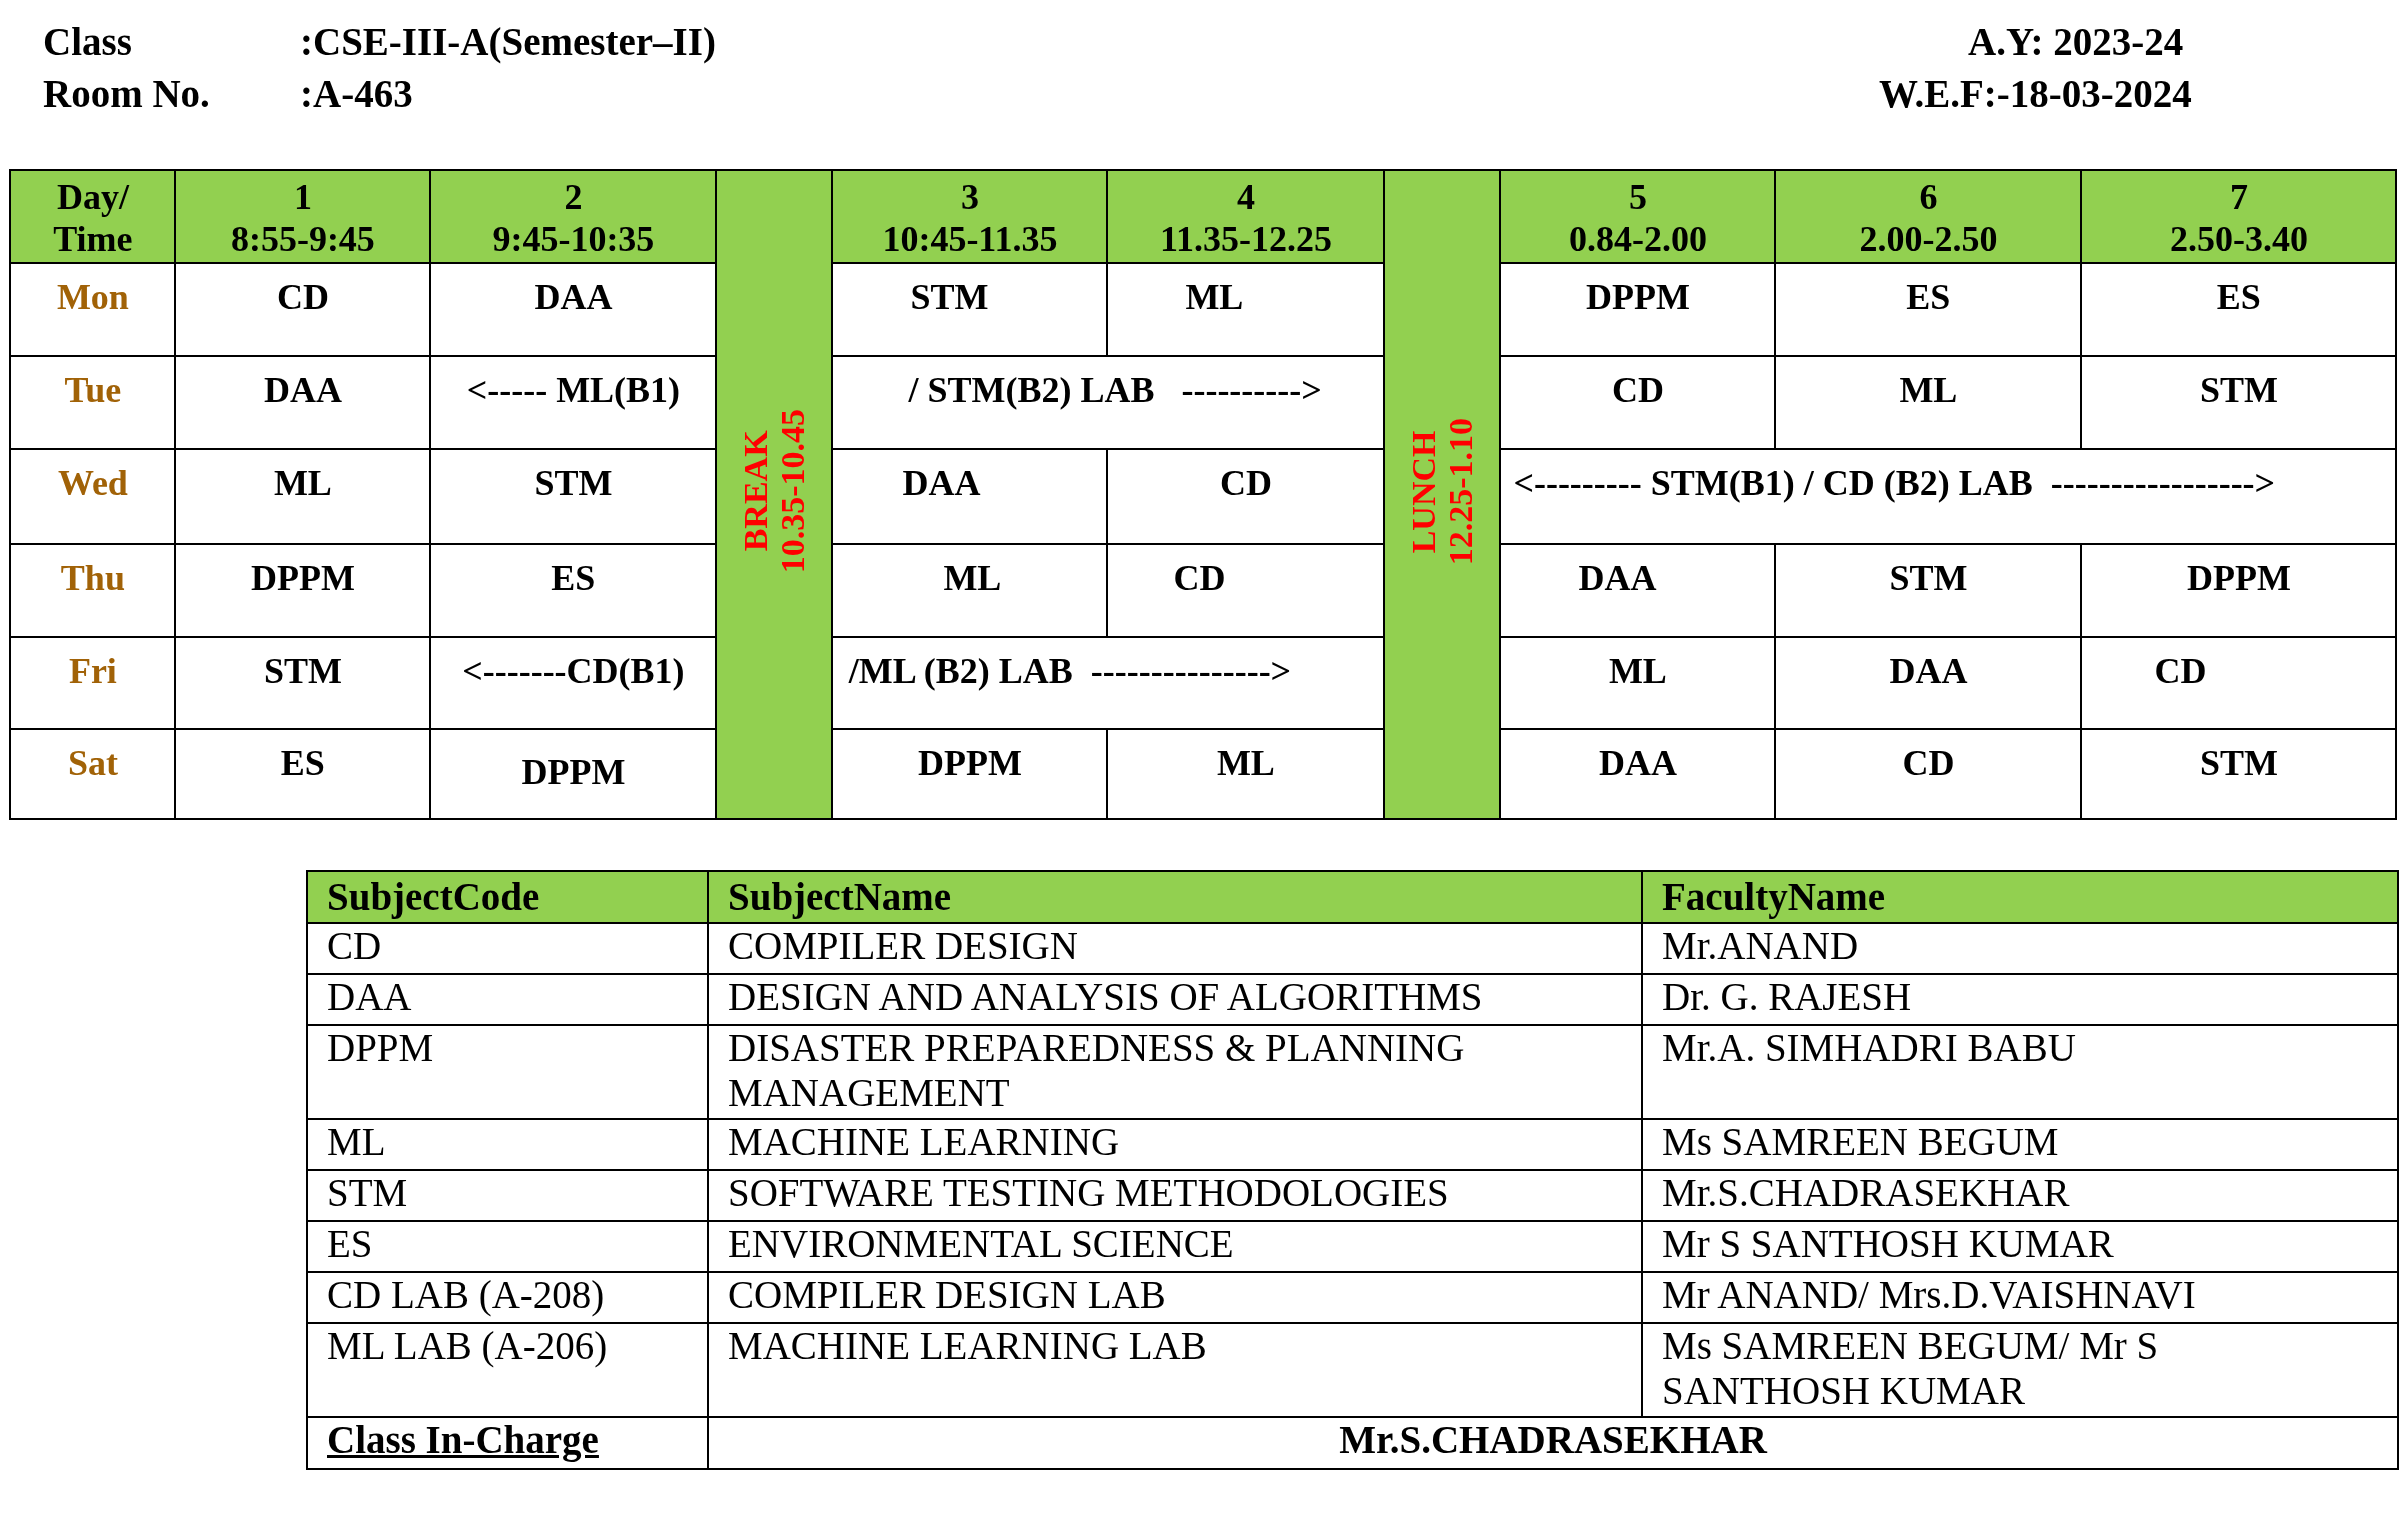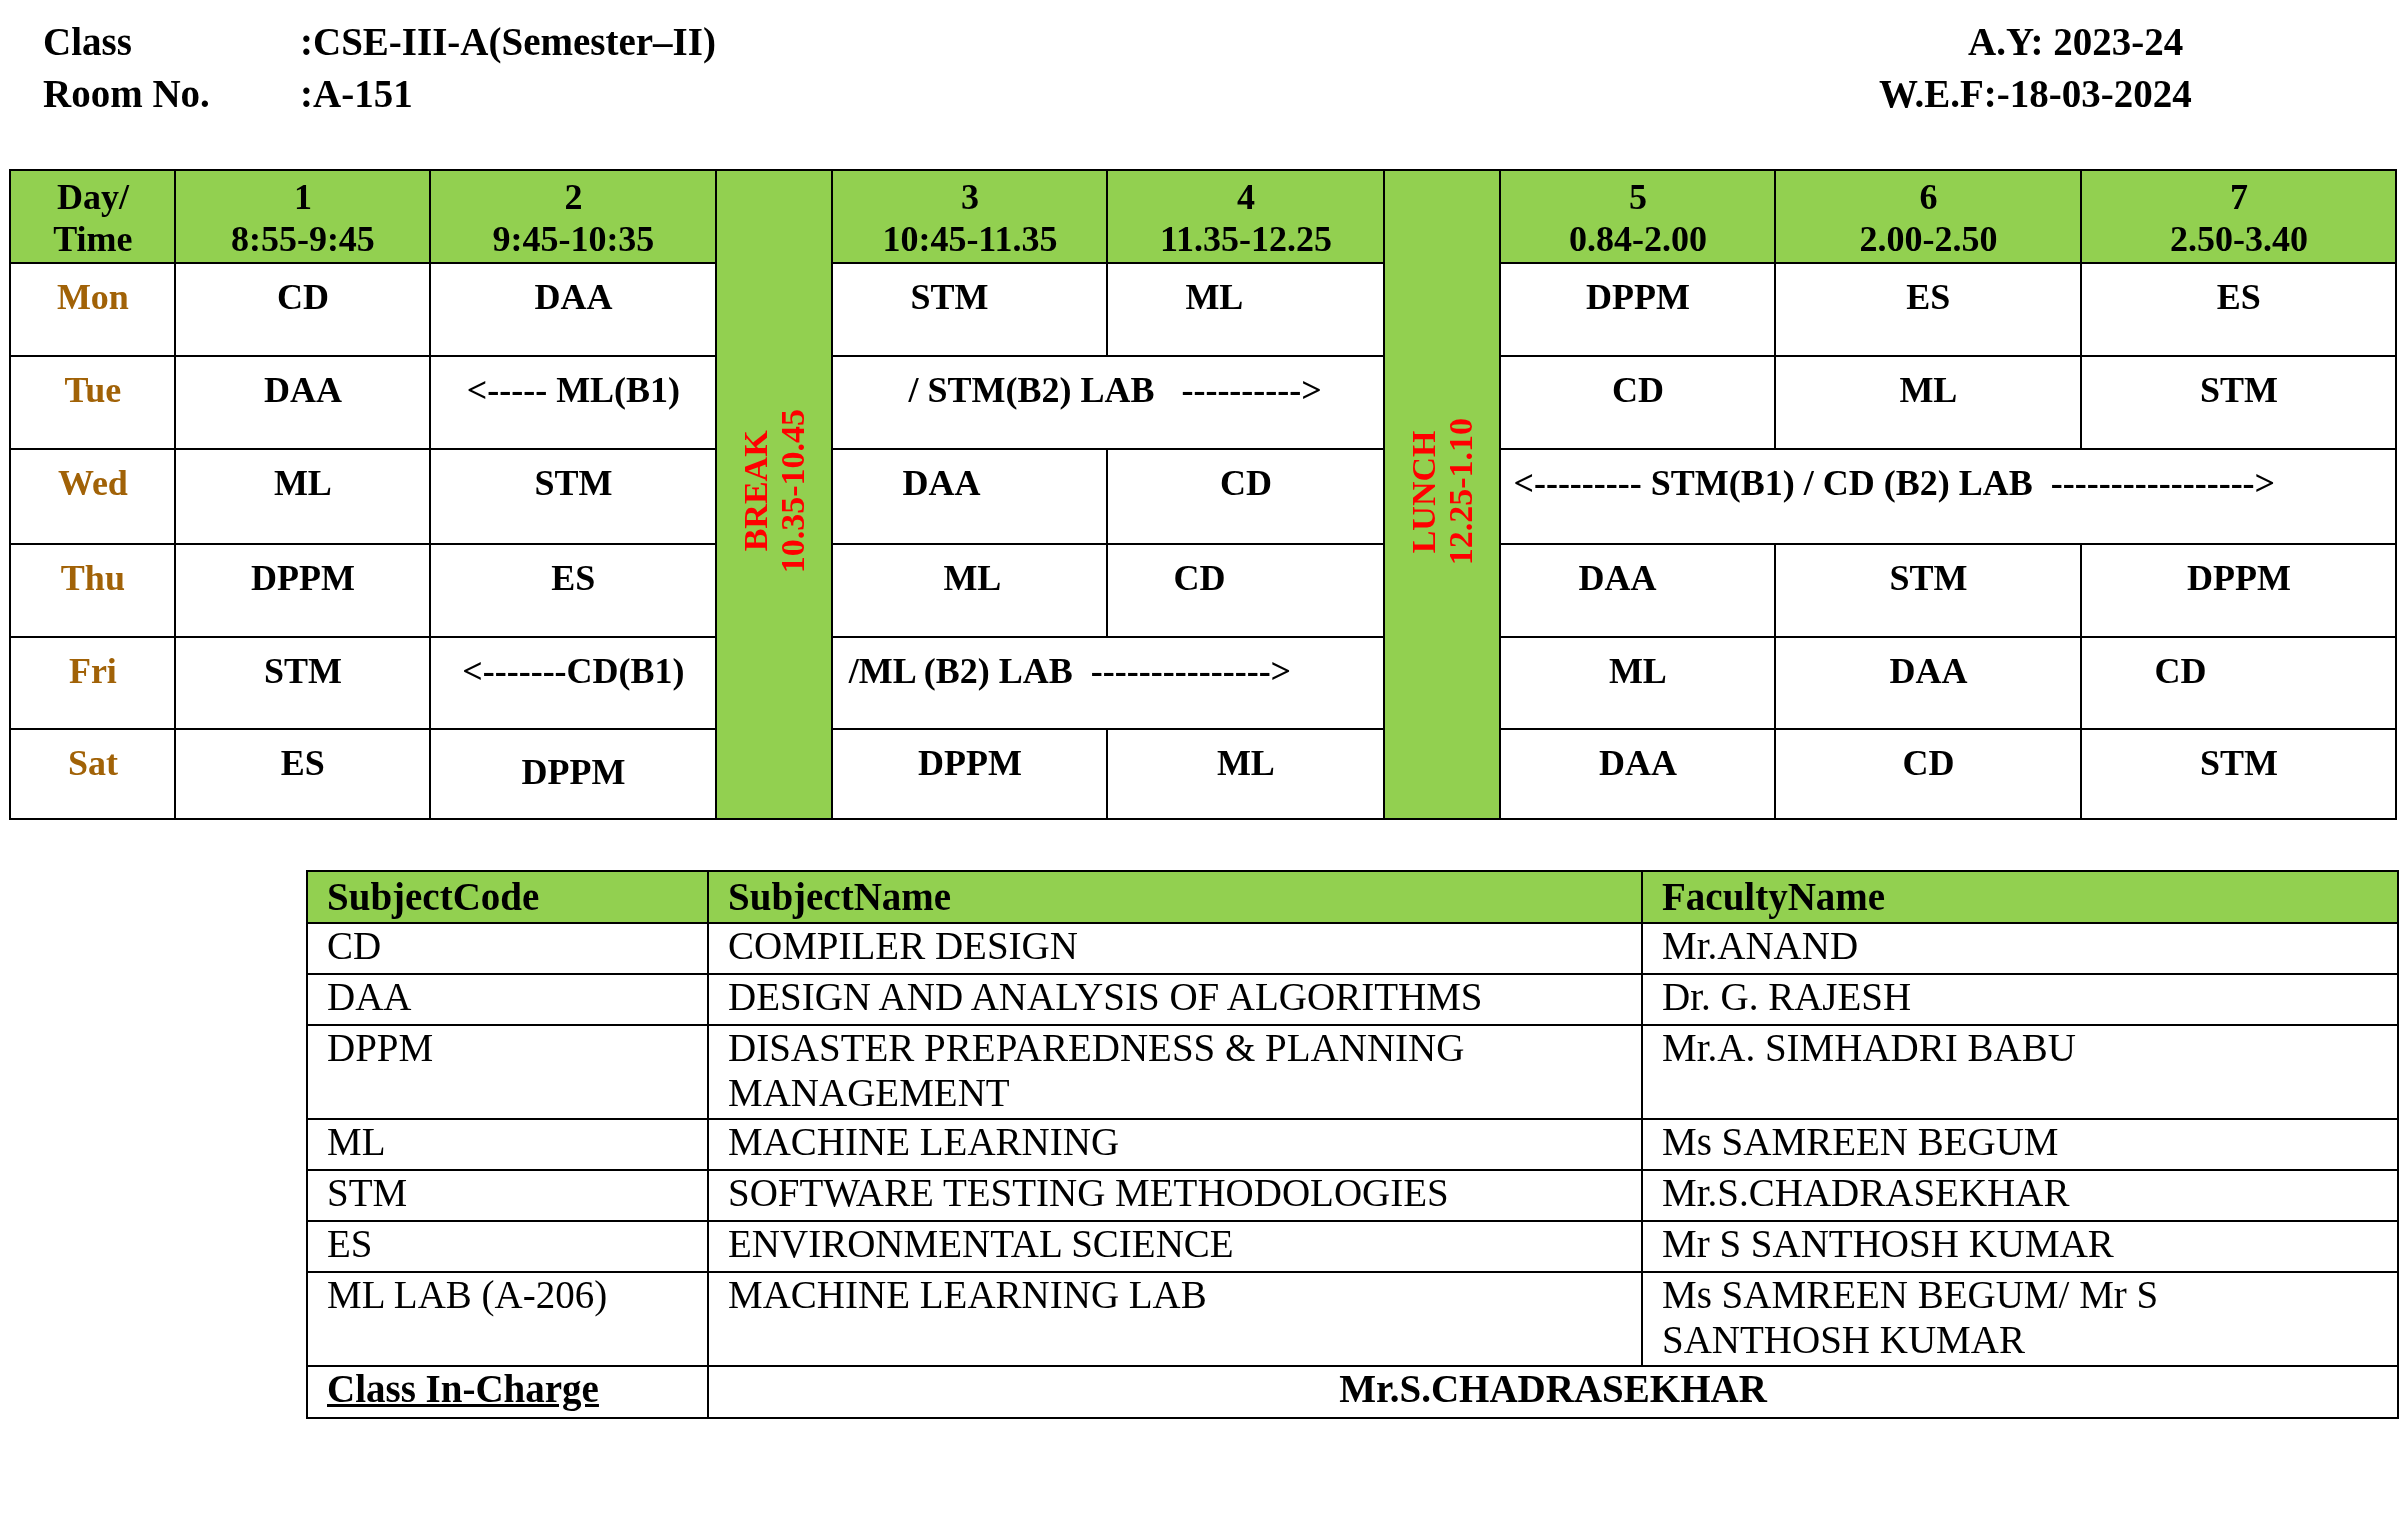--- a/index.html
+++ b/index.html
@@ -24,21 +24,21 @@
   table.sub tr.shead td { background:#92D050; font-weight:bold; vertical-align:middle; }
   table.sub td.bold { font-weight:bold;text-decoration:underline; }
   table.sub td.center { text-align:center; font-weight:bold; padding-left:0; }
 </style>
 </head>
 <body>
 
 <div class="hdr" style="left:43px;top:22px;">Class</div>
 <div class="hdr" style="left:300px;top:22px;">:CSE-III-A(Semester–II)</div>
 <div class="hdr" style="left:43px;top:74px;">Room No.</div>
-<div class="hdr" style="left:300px;top:74px;">:A-151</div>
+<div class="hdr" style="left:300px;top:74px;">:A-463</div>
 <div class="hdr" style="left:1968px;top:22px;">A.Y: 2023-24</div>
 <div class="hdr" style="left:1879px;top:74px;">W.E.F:-18-03-2024</div>
 
 <table class="tt">
   <colgroup>
     <col style="width:165px">
       <col style="width:255px">
       <col style="width:286px">
     <col style="width:116px">
     <col style="width:275px">
@@ -165,20 +165,25 @@
   <tr style="height:51px;">
     <td>STM</td>
     <td>SOFTWARE TESTING METHODOLOGIES</td>
     <td>Mr.S.CHADRASEKHAR</td>
   </tr>
   <tr style="height:51px;">
     <td>ES</td>
     <td>ENVIRONMENTAL SCIENCE</td>
     <td>Mr S SANTHOSH KUMAR</td>
   </tr>
+  <tr style="height:51px;">
+    <td>CD LAB (A-208)</td>
+    <td>COMPILER DESIGN LAB</td>
+    <td>Mr ANAND/ Mrs.D.VAISHNAVI</td>
+  </tr>
   <tr style="height:94px;">
     <td>ML LAB (A-206)</td>
     <td>MACHINE LEARNING LAB</td>
     <td style="padding-right:103px;">Ms SAMREEN BEGUM/ Mr S SANTHOSH KUMAR</td>
   </tr>
   <tr style="height:52px;">
     <td class="bold">Class In-Charge</td>
     <td colspan="2" class="center">Mr.S.CHADRASEKHAR</td>
   </tr>
 </tbody>

